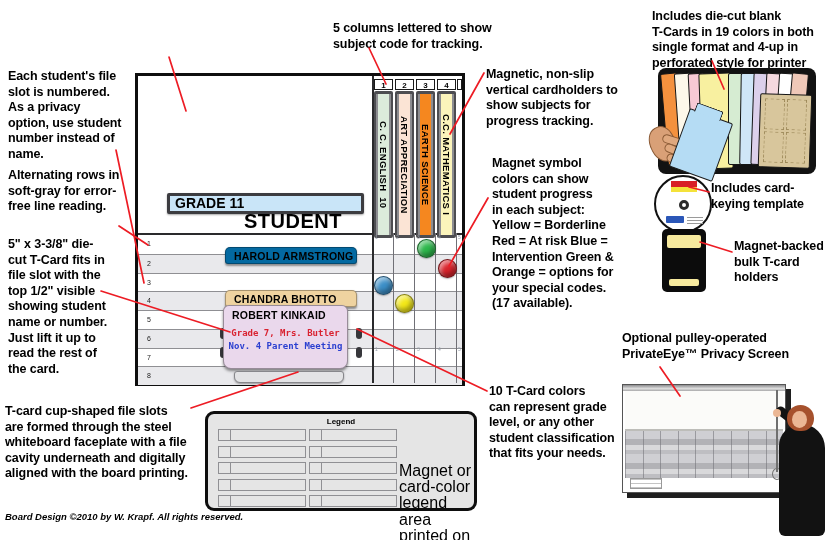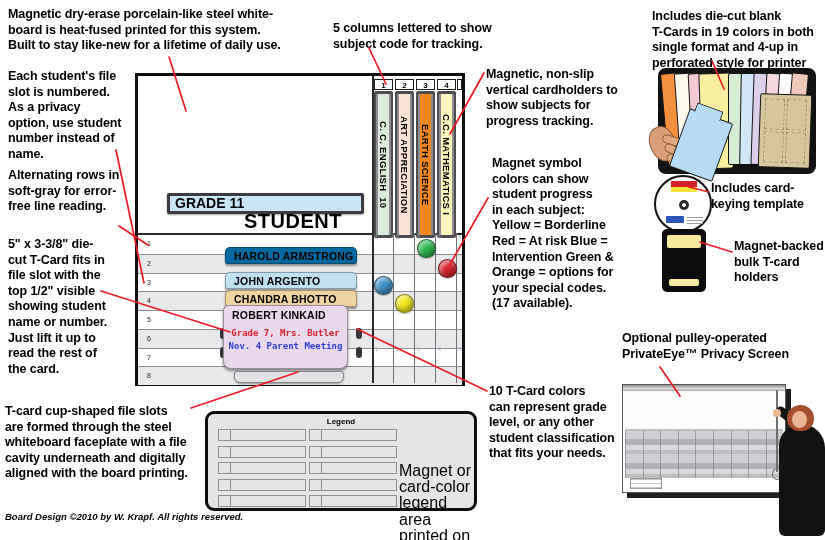--- a/index.html
+++ b/index.html
@@ -107,23 +107,20 @@
   .w-arm{position:absolute;left:774px;top:413px;width:30px;height:9px;background:#121212;
          border-radius:5px;transform:rotate(38deg);}
   .w-hand{position:absolute;left:773px;top:409px;width:8px;height:8px;background:#ebb795;border-radius:50%;}
   .lines{position:absolute;left:0;top:0;width:825px;height:540px;pointer-events:none;z-index:60;}
 </style>
 </head>
 <body>
 
 <div class="stage">
 
-  <div class="ann" style="left:8px;top:7px;width:320px">Magnetic dry-erase porcelain-like steel white-
-board is heat-fused printed for this system.
-Built to stay like-new for a lifetime of daily use.</div>
   <div class="ann" style="left:8px;top:69px;width:125px">Each student's file
 slot is numbered.
  As a privacy
 option, use student
 number instead of
 name.</div>
   <div class="ann" style="left:8px;top:168px;width:125px">Alternating rows in
 soft-gray for error-
 free line reading.</div>
   <div class="ann" style="left:8px;top:237px;width:120px">5" x 3-3/8" die-
@@ -252,22 +249,20 @@
 
     <div class="notch" style="left:88px;top:224px"></div>
     <div class="notch" style="left:210px;top:224px"></div>
     <div class="bracket" style="left:82px;top:252px"></div>
     <div class="bracket" style="left:218px;top:252px"></div>
     <div class="bracket" style="left:82px;top:271px"></div>
     <div class="bracket" style="left:218px;top:271px"></div>
 
     <div class="tcard" style="top: 171px; background-color: #0369a1;">
       <span>HAROLD ARMSTRONG</span></div>
-    <div class="tcard" style="top: 196px; background-color: rgb(191, 225, 242);">
-      <span>JOHN ARGENTO</span></div>
     <div class="tcard" style="top: 214px; background-color: rgb(239, 211, 160);">
       <span>CHANDRA BHOTTO</span></div>
 
     <div class="bigcard" style="background-color: rgb(234, 216, 236);">
       <span class="nm">ROBERT KINKAID</span>
       <span class="hand1">Grade 7, Mrs. Butler</span>
       <span class="hand2">Nov. 4 Parent Meeting</span>
     </div>
     <div class="slot8"></div>
 

